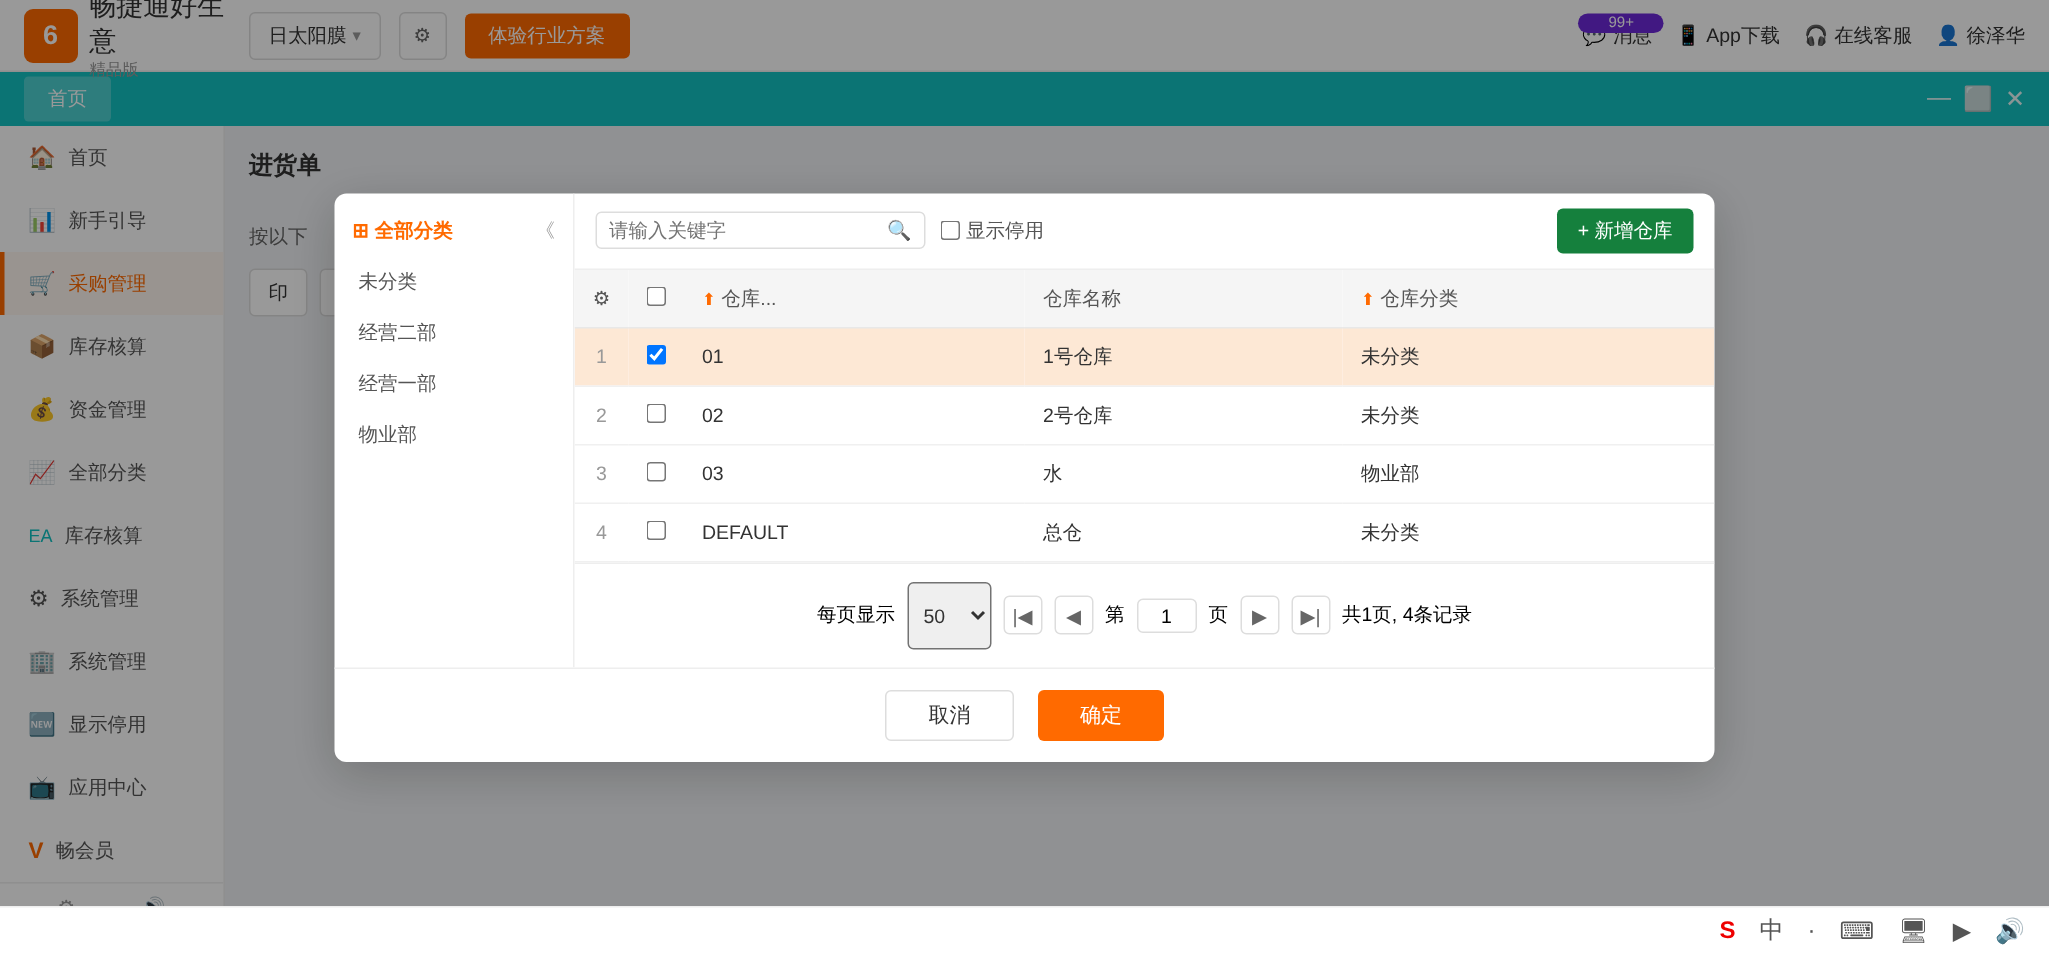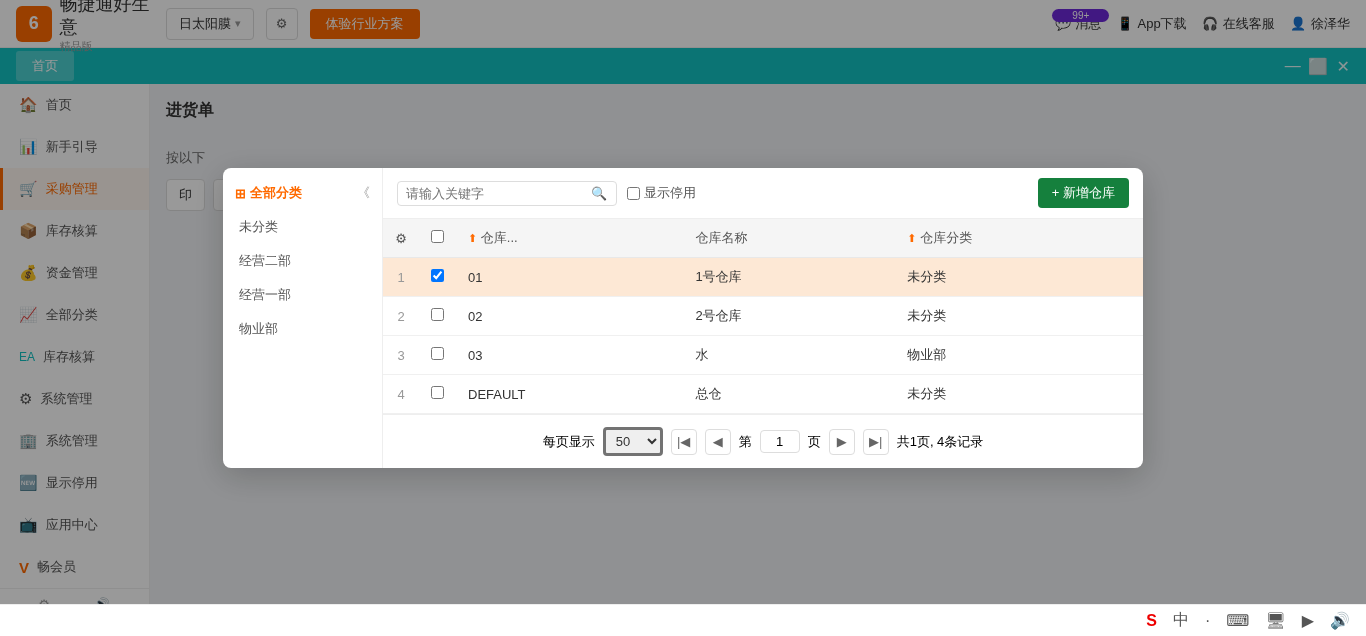--- a/index.html
+++ b/index.html
@@ -341,23 +341,23 @@
     
     .pagination {
       display: flex;
       align-items: center;
       justify-content: center;
       gap: 8px;
       padding: 12px;
       border-top: 1px solid #eee;
     }
     .page-select {
-      border: 3px solid #737373;
-      border-radius: 4px;
-      padding: 3px 6px;
+      border: 1px solid #737373;
+      border-radius: 4px;
+      padding: 13px 6px;
       font-size: 13px;
       color: #333;
     }
     .page-btn {
       width: 26px; height: 26px;
       border: 1px solid #ddd;
       border-radius: 4px;
       display: flex; align-items: center; justify-content: center;
       cursor: pointer;
       color: #666;
@@ -640,20 +640,24 @@
           <span>第</span>
           <input type="text" class="page-input" value="1" style="">
           <span>页</span>
           <button class="page-btn">▶</button>
           <button class="page-btn">▶|</button>
           <span>共1页, 4条记录</span>
         </div>
       </div>
     </div>
 
+    <div class="modal-footer">
+      <button class="btn-cancel">取消</button>
+      <button class="btn-confirm">确定</button>
+    </div>
   </div>
 </div>
 
 <div class="bottom-bar">
   <span class="bottom-icon" style="font-weight:bold;color:#e00;">S</span>
   <span class="bottom-icon">中</span>
   <span class="bottom-icon">·</span>
   <span class="bottom-icon">⌨</span>
   <span class="bottom-icon">🖥</span>
   <span class="bottom-icon">▶</span>

